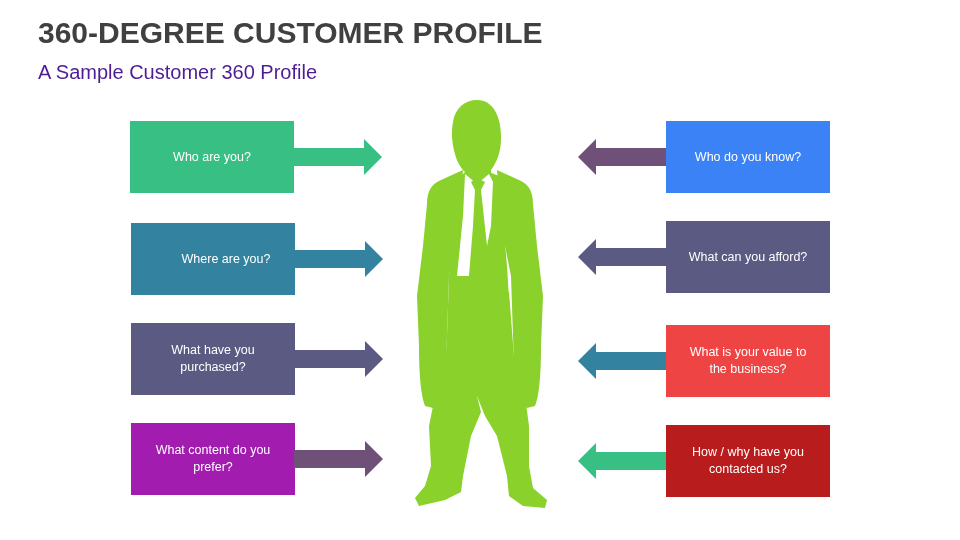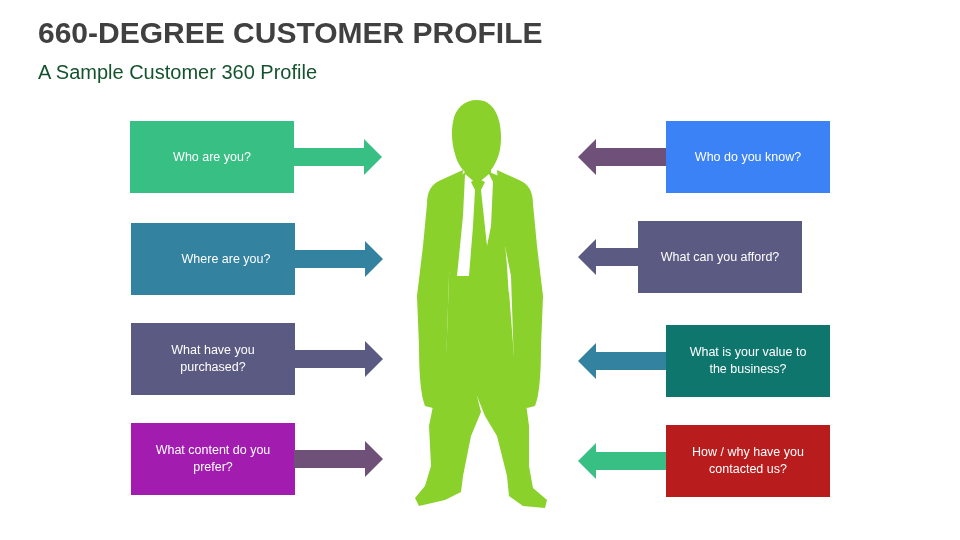--- a/index.html
+++ b/index.html
@@ -1,26 +1,26 @@
 <!DOCTYPE html>
 <html><head>
 <meta charset="utf-8">
 <style>
   html, body { margin: 0; padding: 0; }
   body { width: 960px; height: 540px; background: #ffffff; position: relative; overflow: hidden; font-family: "Liberation Sans", "DejaVu Sans", sans-serif; }
   .title { position: absolute; left: 38px; top: 16px; font-size: 30px; font-weight: bold; color: #404040; letter-spacing: 0px; margin: 0; }
-  .subtitle { position: absolute; left: 38px; top: 61px; font-size: 20px; color: #14532d; margin: 0; }
+  .subtitle { position: absolute; left: 38px; top: 61px; font-size: 20px; color: #4c1d95; margin: 0; }
   .box { position: absolute; width: 164px; height: 72px; display: flex; align-items: center; justify-content: center; text-align: center; color: #ffffff; font-size: 12.5px; line-height: 17px; box-sizing: border-box; padding: 0 14px; }
   .arrow { position: absolute; width: 90px; height: 36px; }
   .figure { position: absolute; left: 405px; top: 96px; width: 150px; height: 420px; }
 </style>
 </head>
 <body>
 
-<h1 class="title">660-DEGREE CUSTOMER PROFILE</h1>
+<h1 class="title">360-DEGREE CUSTOMER PROFILE</h1>
 <p class="subtitle">A Sample Customer 360 Profile</p>
 
 <div>
   <div class="box" style="left:130px; top:121px; background:#38BF83;">
       <span>Who are you?</span>
     </div>
   <svg class="arrow" style="left:293px; top:139px;" viewBox="0 0 90 36">
       <polygon points="0,9 71,9 71,0 89,18 71,36 71,27 0,27" fill="#38BF83"></polygon>
     </svg>
 
@@ -50,28 +50,28 @@
   <svg class="arrow" style="left:577px; top:139px;" viewBox="0 0 90 36">
       <polygon points="90,9 19,9 19,0 1,18 19,36 19,27 90,27" fill="#6E5078"></polygon>
     </svg>
   <div class="box" style="left:666px; top:121px; background:#3b82f6;">
       <span>Who do you know?</span>
     </div>
 
   <svg class="arrow" style="left:577px; top:239px;" viewBox="0 0 90 36">
       <polygon points="90,9 19,9 19,0 1,18 19,36 19,27 90,27" fill="#5A5A82"></polygon>
     </svg>
-  <div class="box" style="left:638px; top:221px; background:#5A5A82;">
+  <div class="box" style="left:666px; top:221px; background:#5A5A82;">
       <span>What can you afford?</span>
     </div>
 
   <svg class="arrow" style="left:577px; top:343px;" viewBox="0 0 90 36">
       <polygon points="90,9 19,9 19,0 1,18 19,36 19,27 90,27" fill="#3282A0"></polygon>
     </svg>
-  <div class="box" style="left:666px; top:325px; background:#0f766e;">
+  <div class="box" style="left:666px; top:325px; background:#ef4444;">
       <span>What is your value to the business?</span>
     </div>
 
   <svg class="arrow" style="left:577px; top:443px;" viewBox="0 0 90 36">
       <polygon points="90,9 19,9 19,0 1,18 19,36 19,27 90,27" fill="#38BF83"></polygon>
     </svg>
   <div class="box" style="left:666px; top:425px; background:#b91c1c;">
       <span>How / why have you contacted us?</span>
     </div>
 </div>

